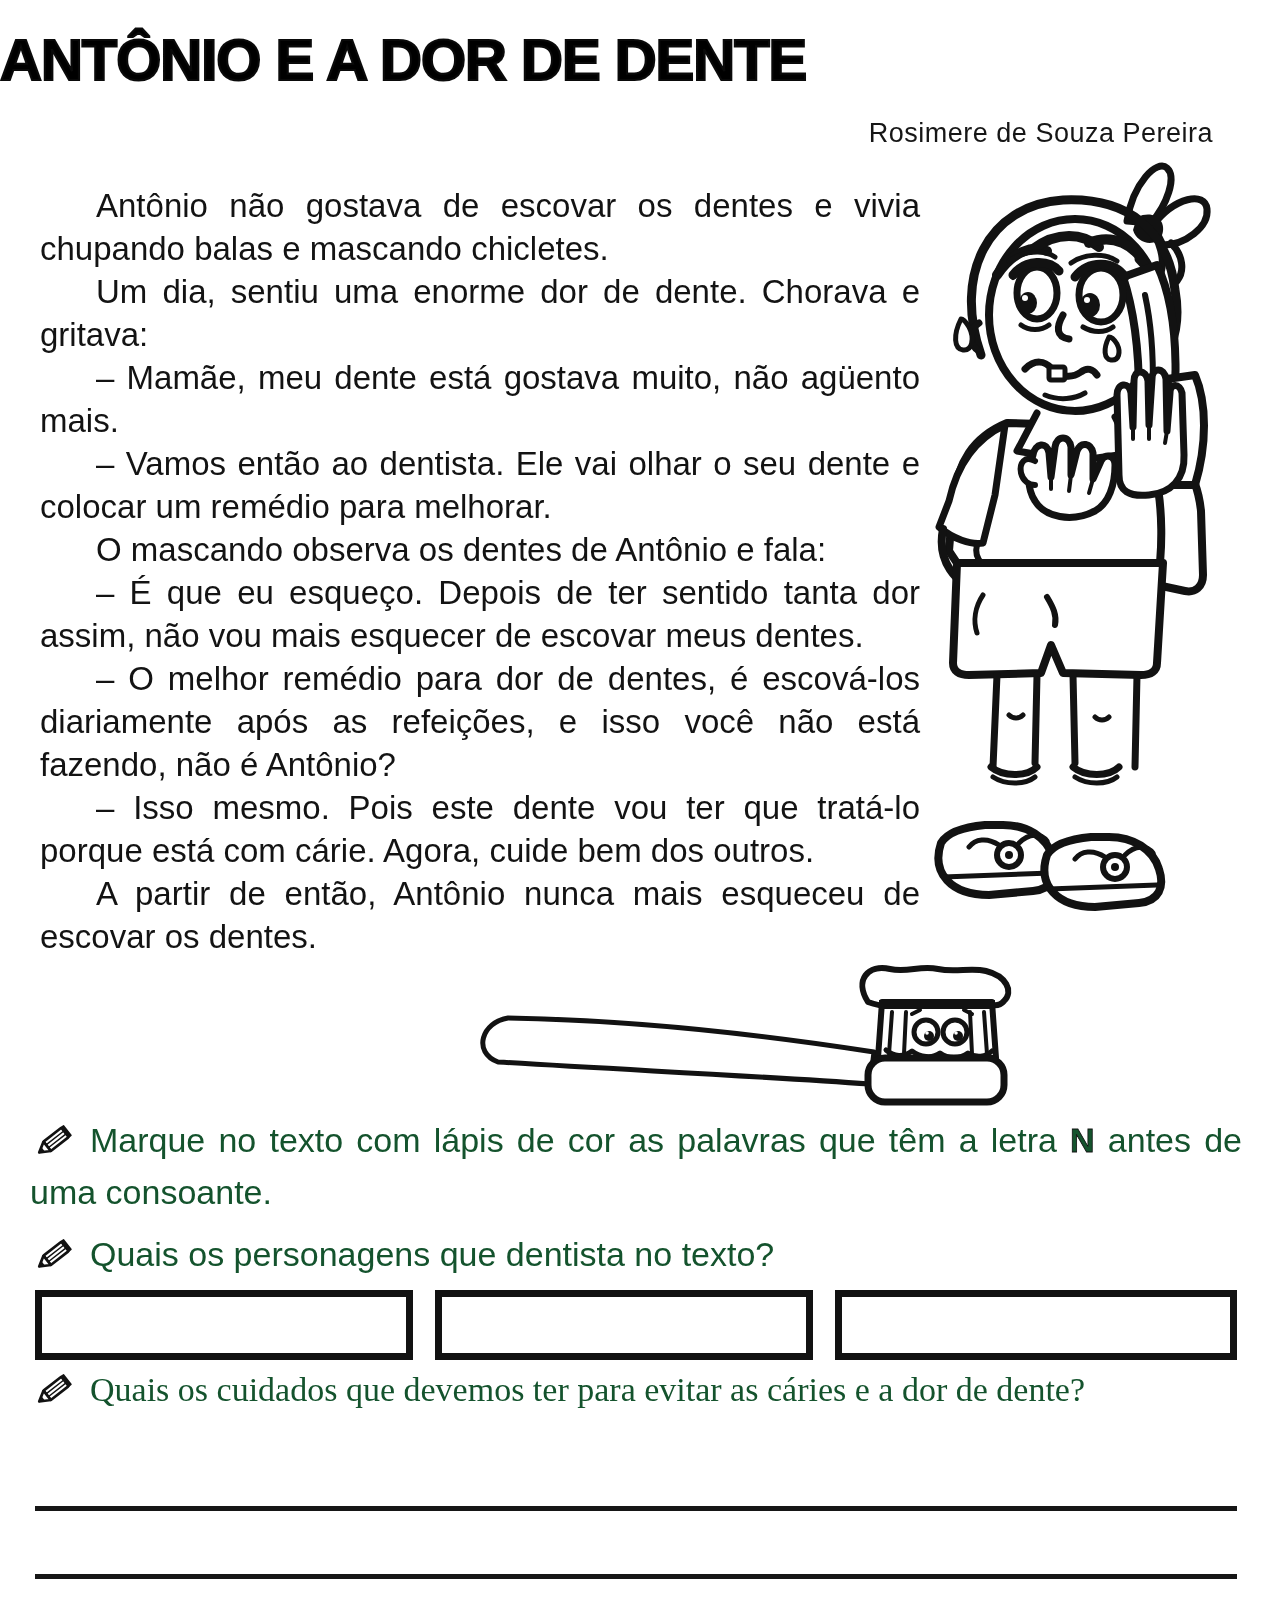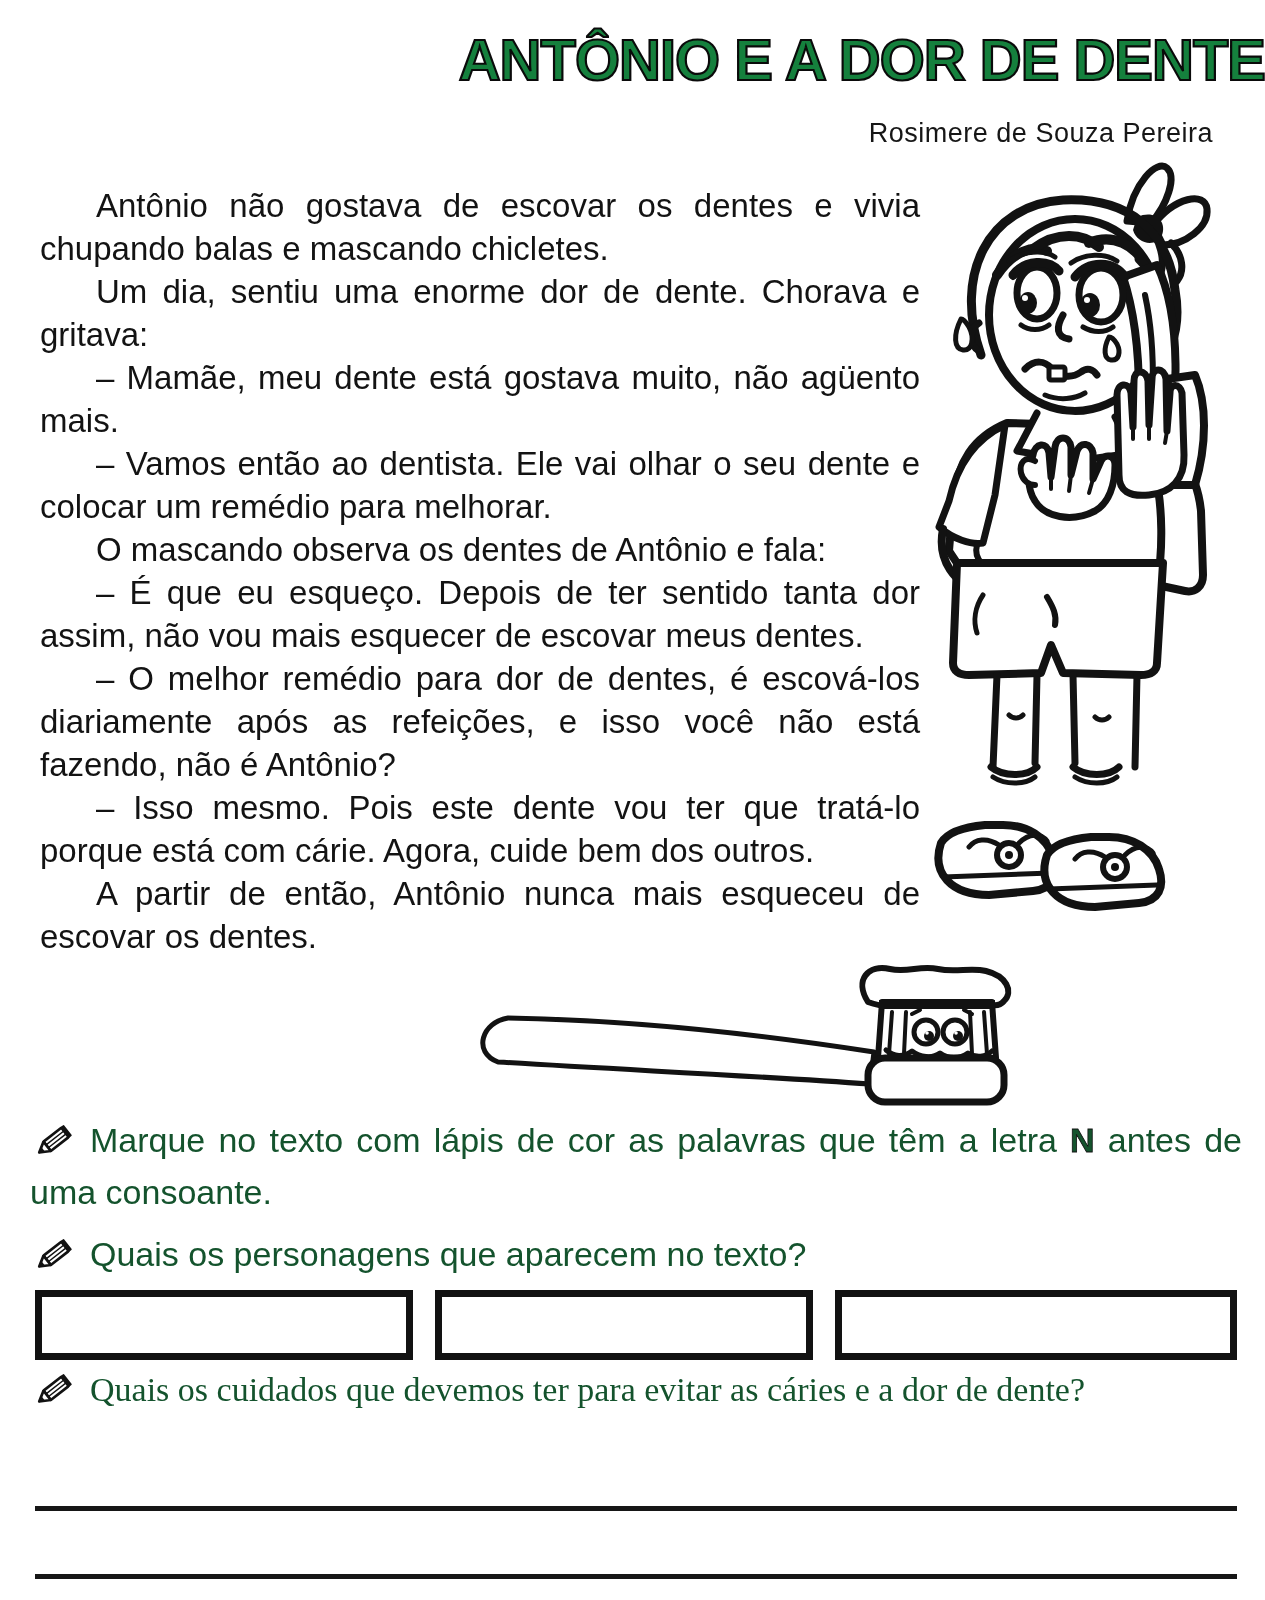--- a/index.html
+++ b/index.html
@@ -5,23 +5,23 @@
   * { margin:0; padding:0; box-sizing:border-box; }
   html,body { background:#ffffff; }
   body {
     width:1265px; height:1600px; position:relative; overflow:hidden;
     font-family:"Liberation Sans", sans-serif; color:#111;
   }
   .page { position:absolute; inset:0; background:#fff; }
 
   
   .title {
-    position:absolute; top:26px; left:0; right:0; text-align:right;
+    position:absolute; top:26px; left:0; right:0; text-align:left;
     font-size:58px; font-weight:bold; letter-spacing:-1px;
-    -webkit-text-stroke:2.2px #0a0a0a; color:#15803d;
+    -webkit-text-stroke:2.2px #0a0a0a; color:#000000;
   }
   
   .author {
     position:absolute; top:118px; right:52px;
     font-size:27px; color:#161616; letter-spacing:.5px;
   }
 
   
   .story {
     position:absolute; top:184px; left:40px; width:880px;
@@ -205,21 +205,21 @@
 
   <div class="question q2">
     <svg class="pencil" viewBox="0 0 52 44">
       <g transform="rotate(-38 26 22)">
         <rect class="wh" stroke-width="3" x="14" y="15" width="25" height="13" rx="1"></rect>
         <path class="ln" stroke-width="1.6" d="M15,19.5 L38,19.5 M15,23.5 L38,23.5"></path>
         <path class="wh" stroke-width="3" d="M14,15 L3,21.5 L14,28 Z"></path>
         <path class="bk" d="M3,21.5 L8.5,18.2 L8.5,24.8 Z"></path>
         <rect class="bk" x="38" y="14" width="5" height="15" rx="1"></rect>
       </g>
-    </svg><span>Quais os personagens que aparecem no texto?</span>
+    </svg><span>Quais os personagens que dentista no texto?</span>
   </div>
 
   <div class="boxes">
     <div class="answer-box b1"></div>
     <div class="answer-box b2"></div>
     <div class="answer-box b3"></div>
   </div>
 
   <div class="question q3">
     <svg class="pencil" viewBox="0 0 52 44">

